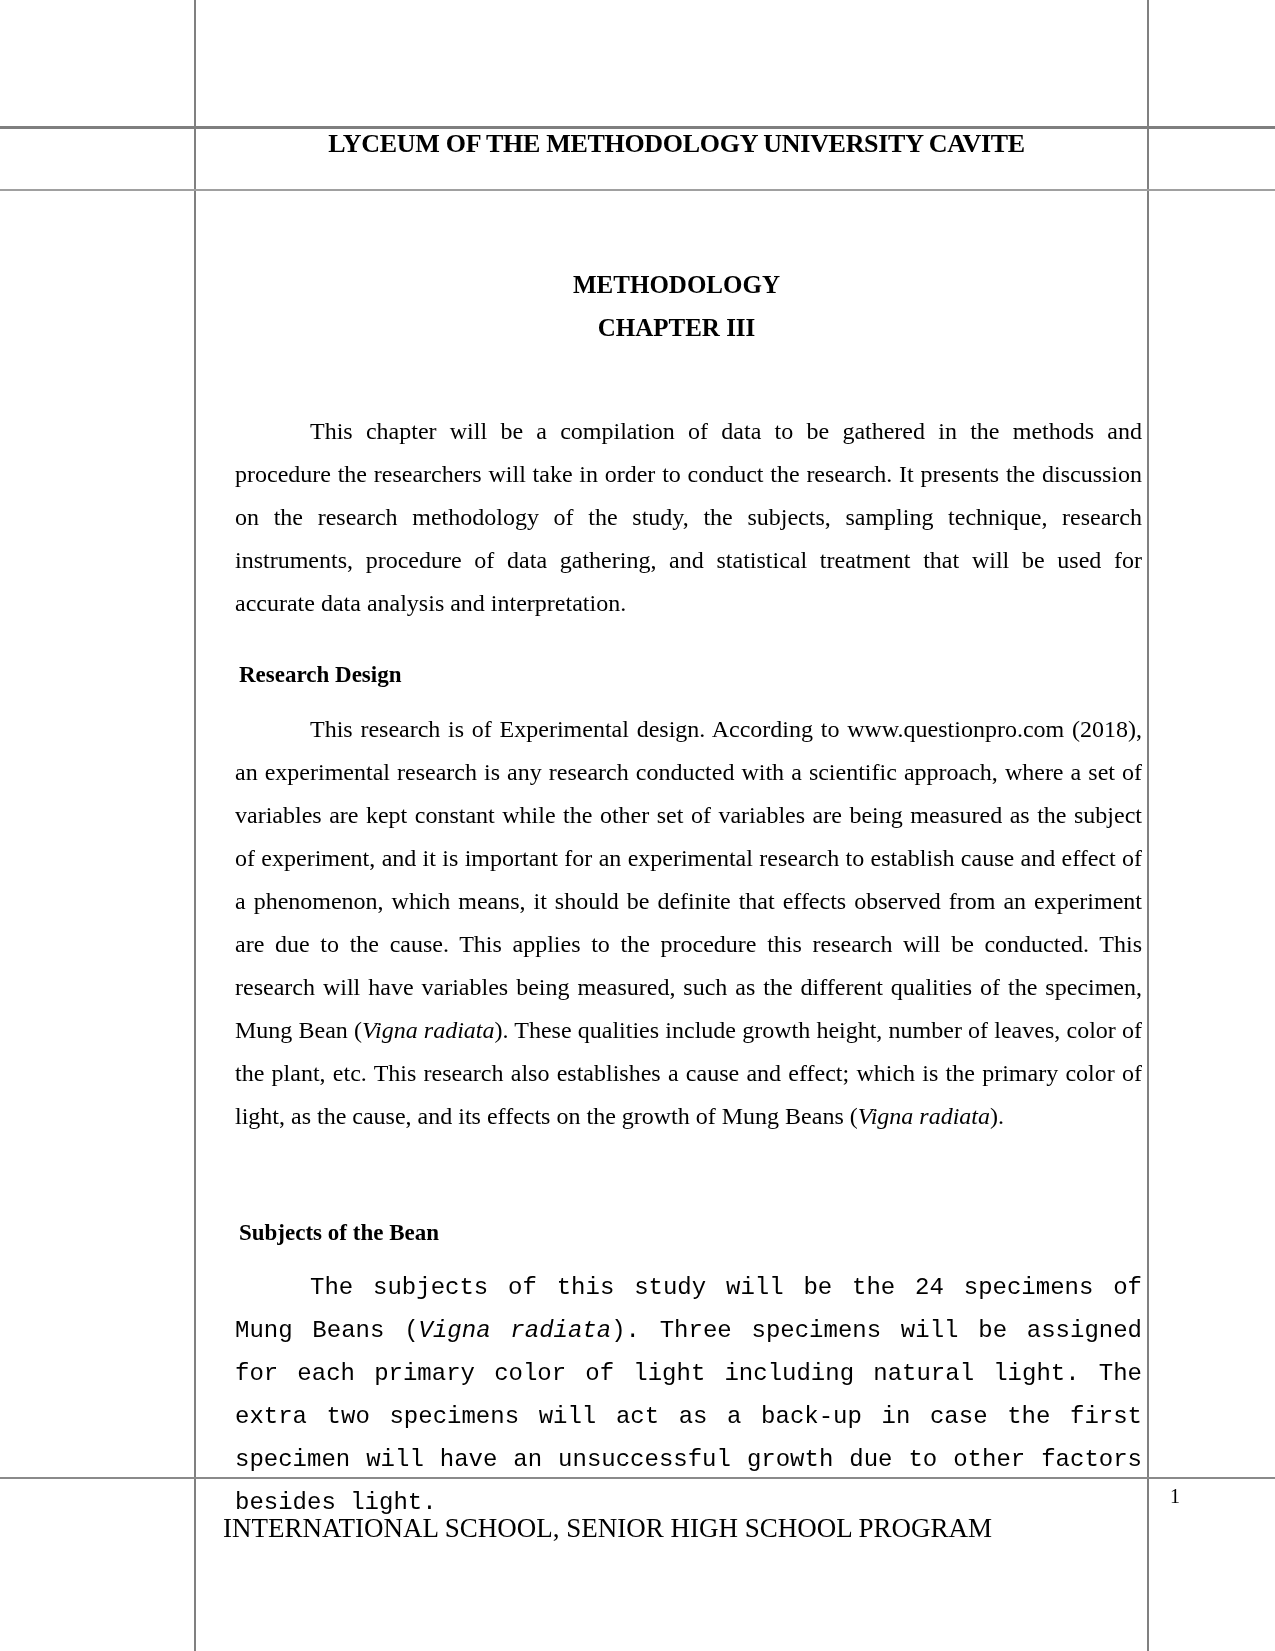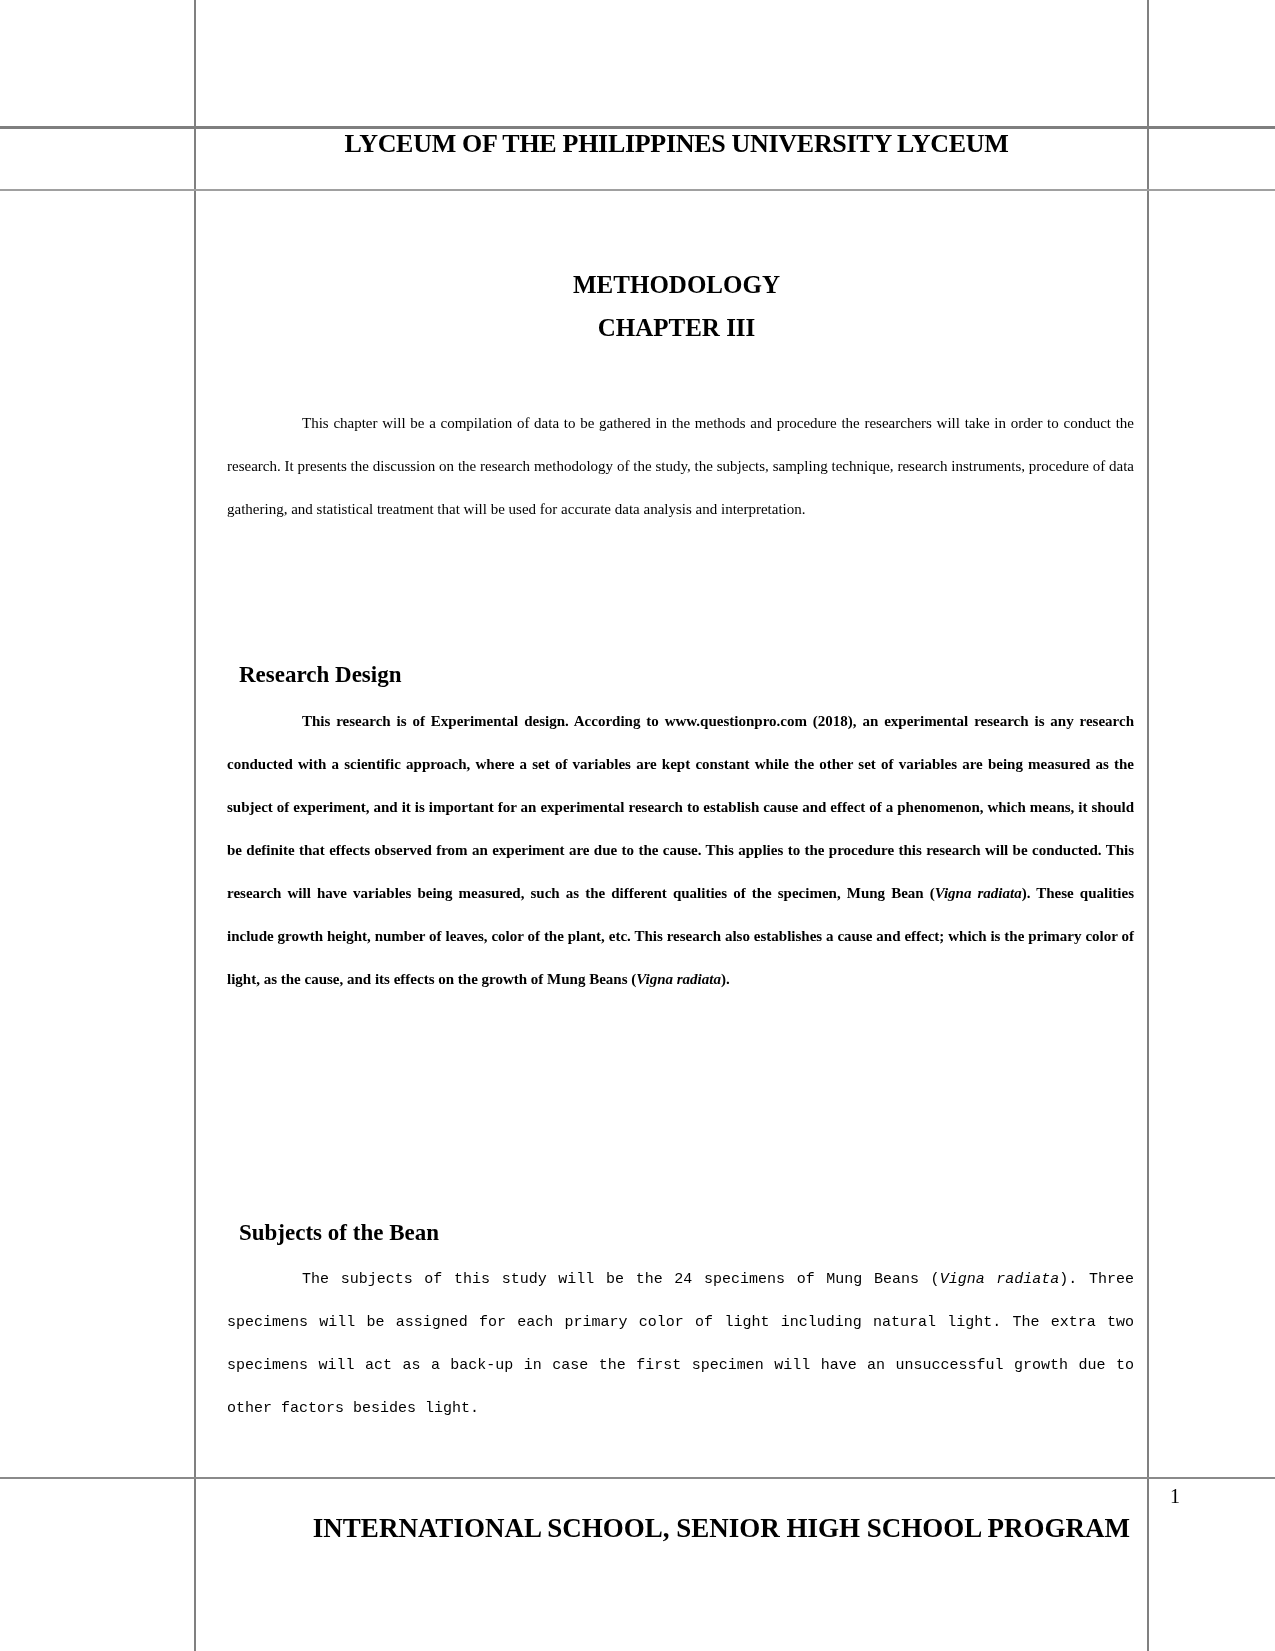--- a/index.html
+++ b/index.html
@@ -73,49 +73,49 @@
     width: 100%;
     text-align: center;
     font-size: 25px;
     font-weight: bold;
     line-height: 43px;
   }
   .para {
     position: absolute;
     left: 0;
     width: 100%;
-    margin: 4px;
-    font-size: 15px;
+    margin: 12px;
+    font-size: 24px;
     line-height: 43px;
     text-align: justify;
     text-indent: 75px;
   }
   .para-1 { top: 398px; }
-  .para-2 { top: 696px; font-weight: bold; }
+  .para-2 { top: 696px; }
   .para-3 { top: 1254px; font-family: Liberation Mono, monospace; }
   .section-heading {
     position: absolute;
     left: 16px;
     width: 100%;
     margin: 0;
     font-size: 23px;
     font-weight: bold;
     line-height: 43px;
     text-align: left;
   }
   .heading-1 { top: 653px; }
   .heading-2 { top: 1211px; }
   .footer-text {
     position: absolute;
     top: 1511px;
     left: 0;
     width: 100%;
-    text-align: right;
+    text-align: left;
     font-size: 27px;
-    font-weight: bold;
+    font-weight: normal;
     line-height: 34px;
     white-space: nowrap;
   }
   .page-number {
     position: absolute;
     left: 1170px;
     top: 1484px;
     font-size: 20px;
     line-height: 24px;
   }
@@ -126,21 +126,21 @@
 <div class="page">
 
   <div class="vline vline-left"></div>
   <div class="vline vline-right"></div>
   <div class="hline hline-top"></div>
   <div class="hline hline-header-bottom"></div>
   <div class="hline hline-footer"></div>
 
   <div class="content">
 
-    <div class="header-text">LYCEUM OF THE PHILIPPINES UNIVERSITY LYCEUM</div>
+    <div class="header-text">LYCEUM OF THE METHODOLOGY UNIVERSITY CAVITE</div>
 
     <div class="chapter-title">
       <div>METHODOLOGY</div>
       <div>CHAPTER III</div>
     </div>
 
     <p class="para para-1"><span>This chapter will be a compilation of data to be gathered in the methods and procedure the researchers will take in order to conduct the research. It presents the discussion on the research methodology of the study, the subjects, sampling technique, research instruments, procedure of data gathering, and statistical treatment that will be used for accurate data analysis and interpretation.</span></p>
 
     <h3 class="section-heading heading-1">Research Design</h3>
 

